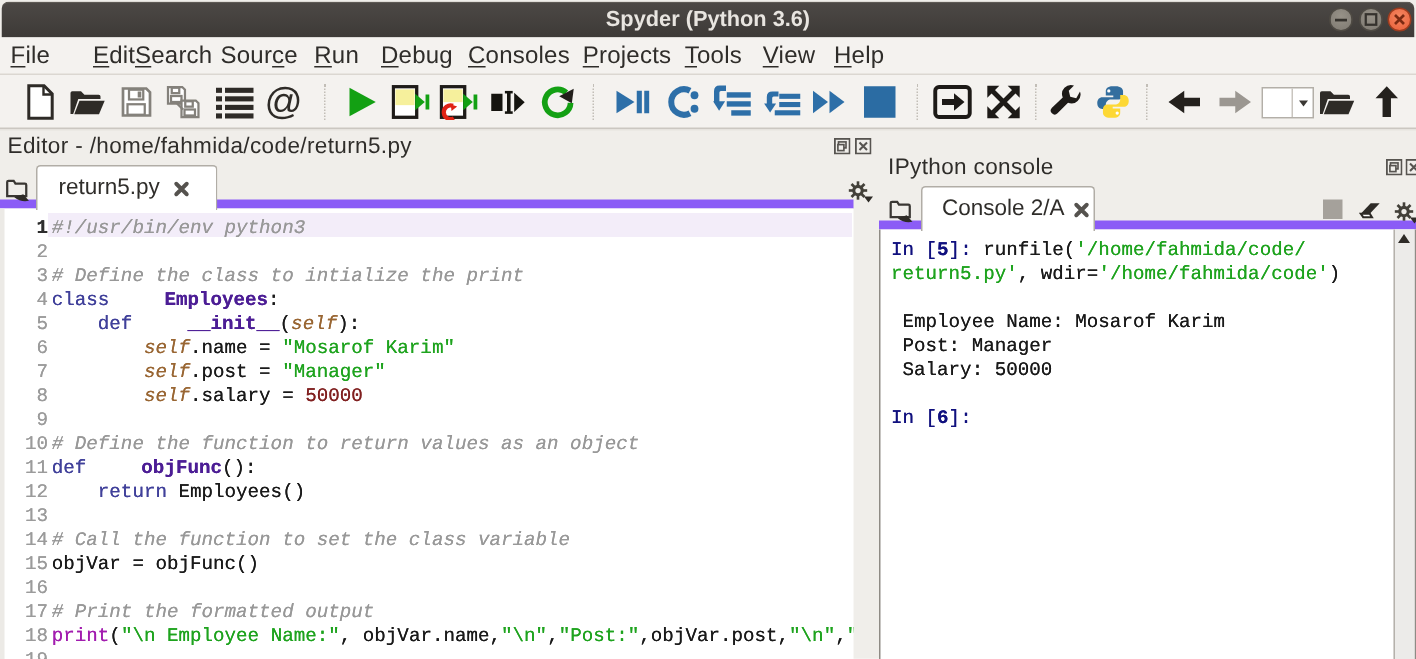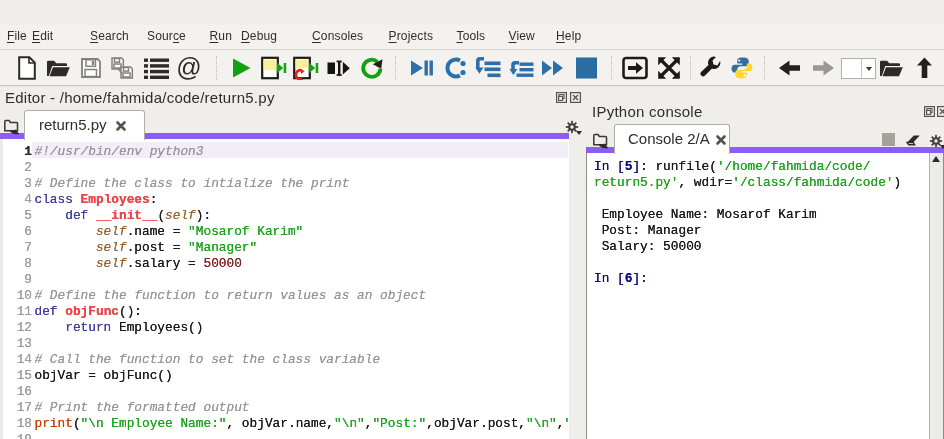--- a/index.html
+++ b/index.html
@@ -10,21 +10,21 @@
 body{background:#fff;}
 .title{position:absolute;left:0;top:2.5px;width:100%;text-align:center;
  color:#e8e5e0;font-size:14.5px;font-weight:bold;letter-spacing:0px;}
 .wbtn{position:absolute;top:2.5px;width:16px;height:16px;border-radius:50%;box-sizing:border-box;}
 .wbtn.min{left:885px;background:radial-gradient(circle at 50% 35%,#979288,#7e7971);border:1px solid #4e4a43;}
 .wbtn.max{left:905px;background:radial-gradient(circle at 50% 35%,#979288,#7e7971);border:1px solid #4e4a43;}
 .wbtn.close{left:924px;background:radial-gradient(circle at 50% 35%,#f5855f,#e8603a);border:1px solid #9c3c1f;}
 .wbtn svg{position:absolute;left:0;top:0;}
 
 .menubar{position:absolute;left:0;top:25px;width:944px;height:25px;background:#f4f2ef;
- border-bottom:1px solid #dbd7d1;box-sizing:border-box;color:#2f2d2a;font-size:12px;letter-spacing:0.15px;}
+ border-bottom:1px solid #dbd7d1;box-sizing:border-box;color:#2f2d2a;font-size:16px;letter-spacing:0.15px;}
 .menubar span{position:absolute;top:3.5px;}
 .menubar u{text-decoration:underline;text-underline-offset:2px;}
 
 .toolbar{position:absolute;left:0;top:50px;width:944px;height:36px;background:#f4f2ef;
  border-bottom:1px solid #cbc7c1;box-sizing:border-box;}
 .ti{position:absolute;top:6px;}
 .tsep{position:absolute;top:6px;width:0;height:24px;border-left:1px dotted #c2beb7;}
 
 .work{position:absolute;left:0;top:86px;width:944px;height:353px;background:#f0eeea;border-top:1px solid #e6e3de;box-sizing:border-box;}
 .panel{position:absolute;top:0;height:353px;}
@@ -40,43 +40,61 @@
 
 .edpanel{left:0;width:569px;}
 .edcontent{width:569px;height:301px;overflow:hidden;}
 .scrollflag{position:absolute;left:0;top:0;width:3px;height:301px;background:#eceae6;}
 .hlline{position:absolute;left:32px;top:3px;width:536px;height:16px;background:#f3edf9;}
 .gutter{position:absolute;left:0;top:0;width:32px;text-align:right;color:#9b9b9b;font-size:12.8px;}
 .gutter b{color:#2d2d2d;}
 .codepre{position:absolute;left:34.5px;top:0;color:#1a1a1a;}
 .cm{color:#989898;font-style:italic;}
 .kw{color:#40409a;}
-.df{font-weight:bold;color:#ef4444;}
+.df{font-weight:bold;color:#4c1d95;margin-left:29px;}
 .sf{color:#996633;font-style:italic;}
 .st{color:#1ea31e;}
 .nu{color:#802020;margin-top:19px;}
-.bi{color:#c2410c;text-align:right;}
+.bi{color:#a21caf;text-align:right;}
 
 .copanel{left:586px;width:358px;margin-top:14px;}
 .cocontent{width:358px;height:301px;border:1px solid #8f8b85;border-top:none;box-sizing:border-box;}
 .conpre{position:absolute;left:7px;top:6px;color:#1a1a1a;}
 .np{color:#10107e;}
 .npb{color:#10107e;font-weight:bold;}
 .sbar{position:absolute;right:0;top:0;width:14px;height:299px;background:#ecebe9;border-left:1px solid #b5b1ab;box-sizing:border-box;}
 .sarrow{position:absolute;left:2px;top:3px;width:0;height:0;border-left:4.5px solid transparent;border-right:4.5px solid transparent;border-bottom:6px solid #2e2b27;}
 </style></head>
 <body>
 <div class="win">
+  <div class="titlebar">
+    <div class="title">Spyder (Python 3.6)</div>
+    <div class="wbtn min">
+        <svg width="14" height="14">
+          <rect x="3" y="6.5" width="8" height="1.8" fill="#35322d"></rect>
+        </svg>
+      </div>
+    <div class="wbtn max">
+        <svg width="14" height="14">
+          <rect x="3.5" y="3.5" width="7" height="7" fill="none" stroke="#35322d" stroke-width="1.5"></rect>
+        </svg>
+      </div>
+    <div class="wbtn close">
+        <svg width="14" height="14">
+          <path d="M4 4 L10 10 M10 4 L4 10" stroke="#7c2a12" stroke-width="1.8"></path>
+        </svg>
+      </div>
+  </div>
   <div class="menubar">
     <span style="left:7px"><u>F</u>ile</span>
-    <span style="left:32px"><u>E</u>dit</span>
+    <span style="left:62px"><u>E</u>dit</span>
     <span style="left:90px"><u>S</u>earch</span>
     <span style="left:147px">Sour<u>c</u>e</span>
     <span style="left:209.5px"><u>R</u>un</span>
-    <span style="left:241px"><u>D</u>ebug</span>
+    <span style="left:254px"><u>D</u>ebug</span>
     <span style="left:312px"><u>C</u>onsoles</span>
     <span style="left:388.5px"><u>P</u>rojects</span>
     <span style="left:456.5px"><u>T</u>ools</span>
     <span style="left:508.5px"><u>V</u>iew</span>
     <span style="left:556px"><u>H</u>elp</span>
   </div>
   <div class="toolbar" id="toolbar">
       <div class="ti" style="left: 16px;"><svg width="22" height="24" viewBox="0 0 22 24">
           <path d="M3.2 1.2 h10.2 l5.4 5.4 V22.8 H3.2 Z" fill="#fff" stroke="#2e2b27" stroke-width="2"></path>
           <path d="M13 1.5 V7 h5.5" fill="none" stroke="#2e2b27" stroke-width="1.6"></path>
@@ -344,21 +362,21 @@
               <rect x="7" y="1" width="2" height="14" transform="rotate(90 8 8)"></rect>
               <rect x="7" y="1" width="2" height="14" transform="rotate(135 8 8)"></rect>
               <circle cx="8" cy="8" r="4.4"></circle>
             </g>
             <circle cx="8" cy="8" r="2" fill="#f0eeea"></circle>
           </svg>
         <div style="position:absolute;left:354px;top:22px;width:0;height:0;border-left:3.5px solid transparent;border-right:3.5px solid transparent;border-top:4.5px solid #2e2b27"></div>
       </div>
       <div class="content cocontent">
         <pre class="conpre"><span class="np">In [</span><span class="npb">5</span><span class="np">]:</span> runfile(<span class="st">'/home/fahmida/code/</span>
-<span class="st">return5.py'</span>, wdir=<span class="st">'/class/fahmida/code'</span>)
+<span class="st">return5.py'</span>, wdir=<span class="st">'/home/fahmida/code'</span>)
 
  Employee Name: Mosarof Karim
  Post: Manager
  Salary: 50000
 
 <span class="np">In [</span><span class="npb">6</span><span class="np">]:</span></pre>
         <div class="sbar">
             <div class="sarrow"></div>
           </div>
       </div>

